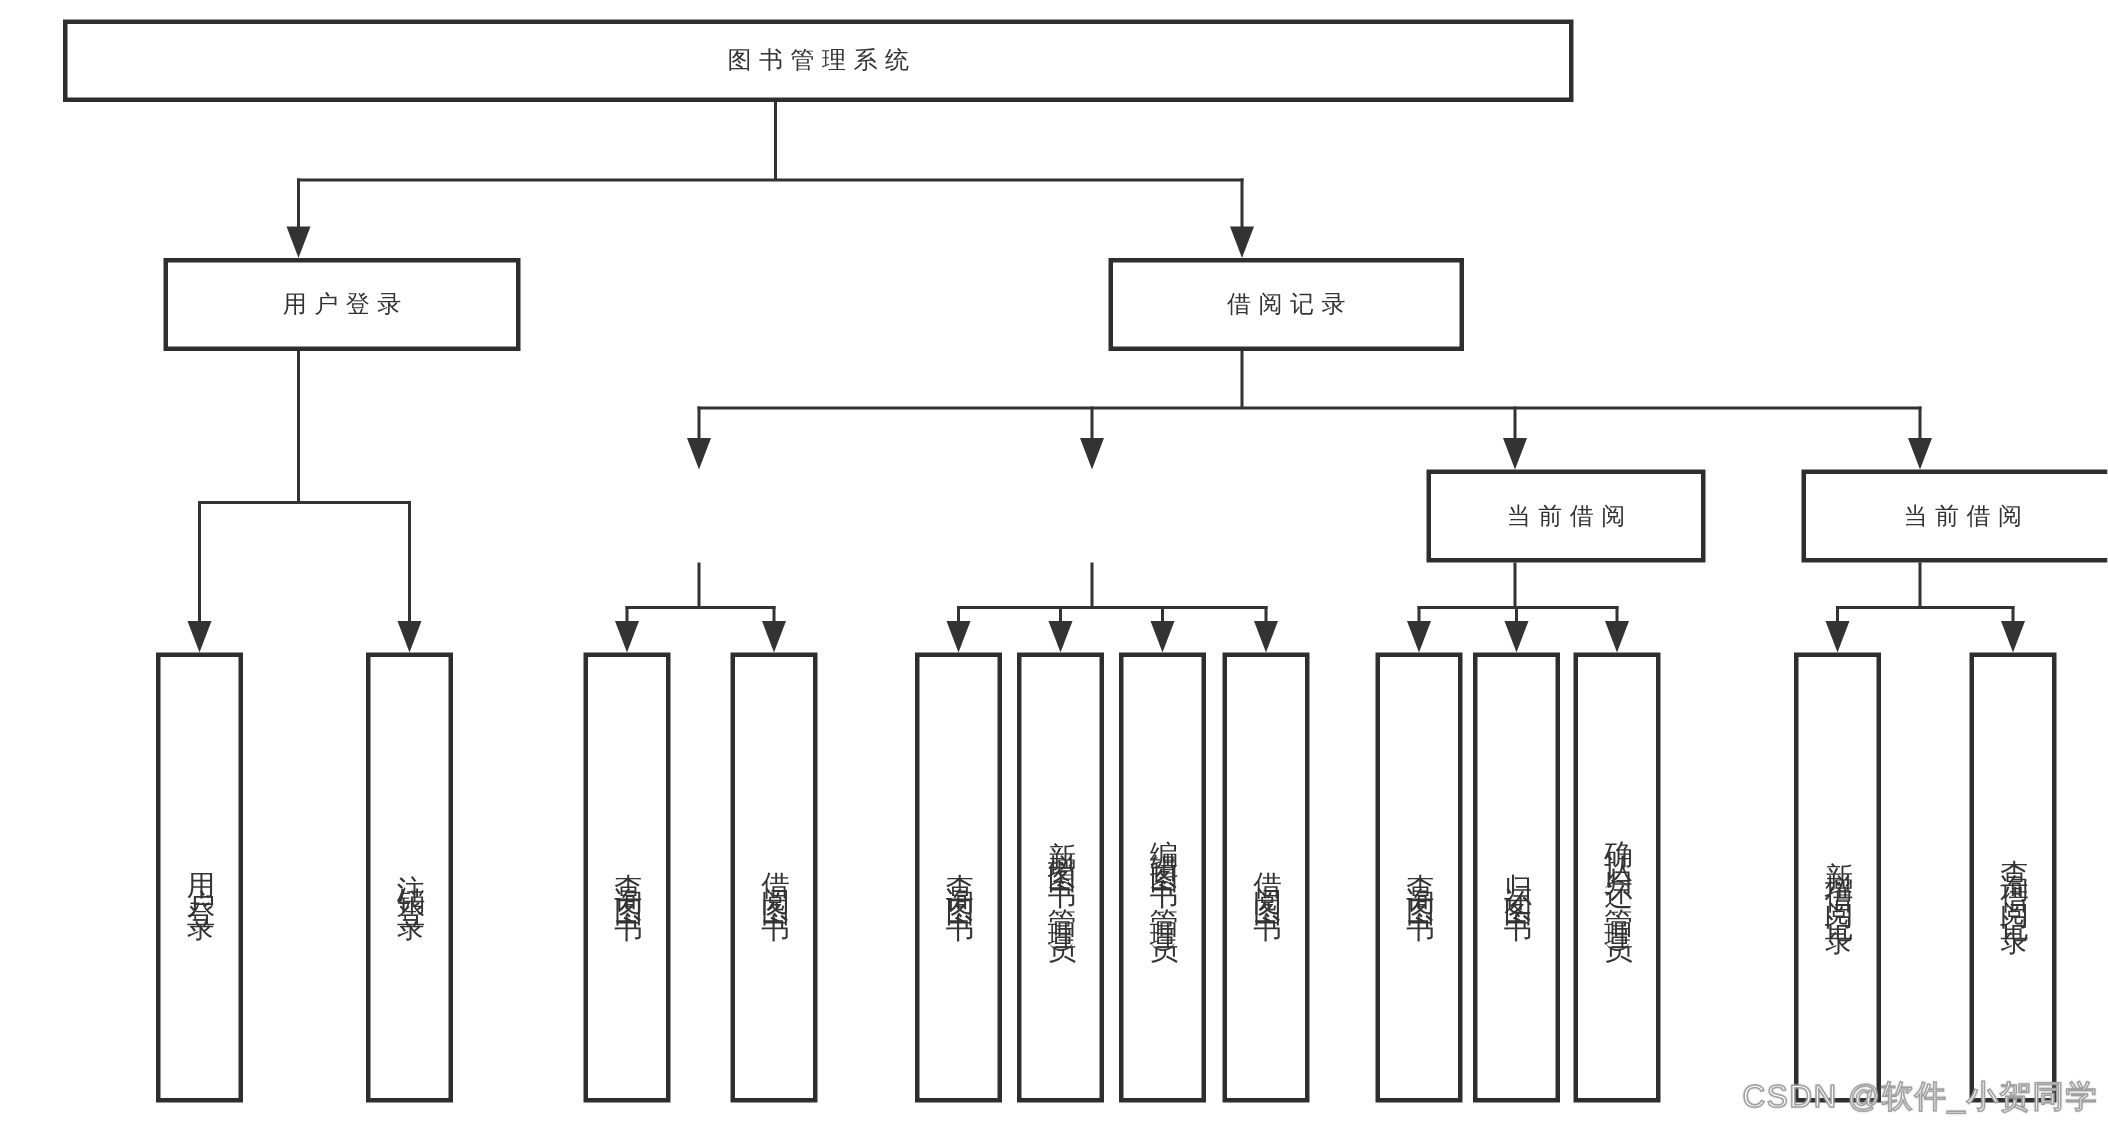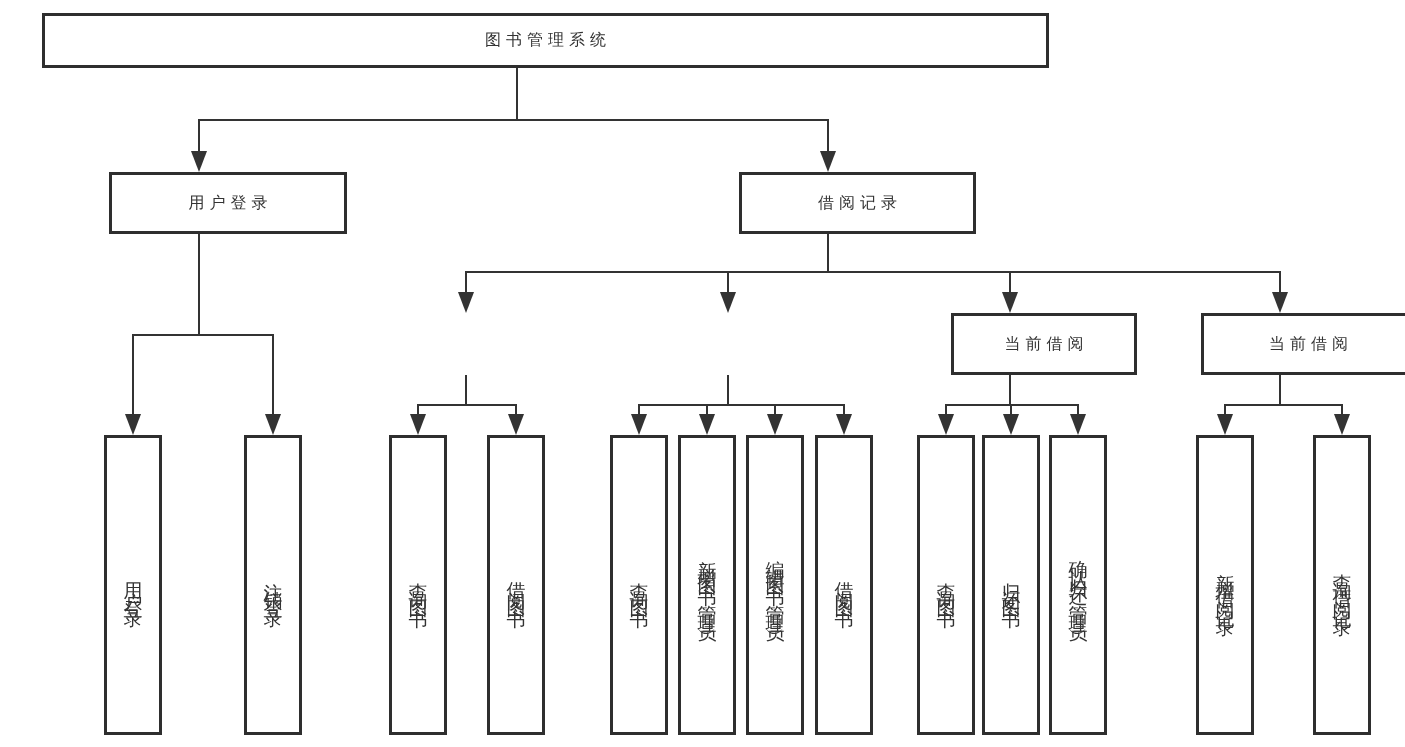--- a/index.html
+++ b/index.html
@@ -158,14 +158,15 @@
   <div class="a" style="left:1003px;top:414px"></div>
   <div class="a" style="left:1070px;top:414px"></div>
 
   <div class="l v" style="left:1279px;top:375px;height:30px"></div>
   <div class="l h" style="left:1224px;top:404px;width:119px"></div>
   <div class="l v" style="left:1224px;top:404px;height:11px"></div>
   <div class="l v" style="left:1341px;top:404px;height:11px"></div>
   <div class="a" style="left:1217px;top:414px"></div>
   <div class="a" style="left:1334px;top:414px"></div>
 
+  <div class="watermark">CSDN @软件_小贺同学</div>
 
 </div>
 
 </body></html>

